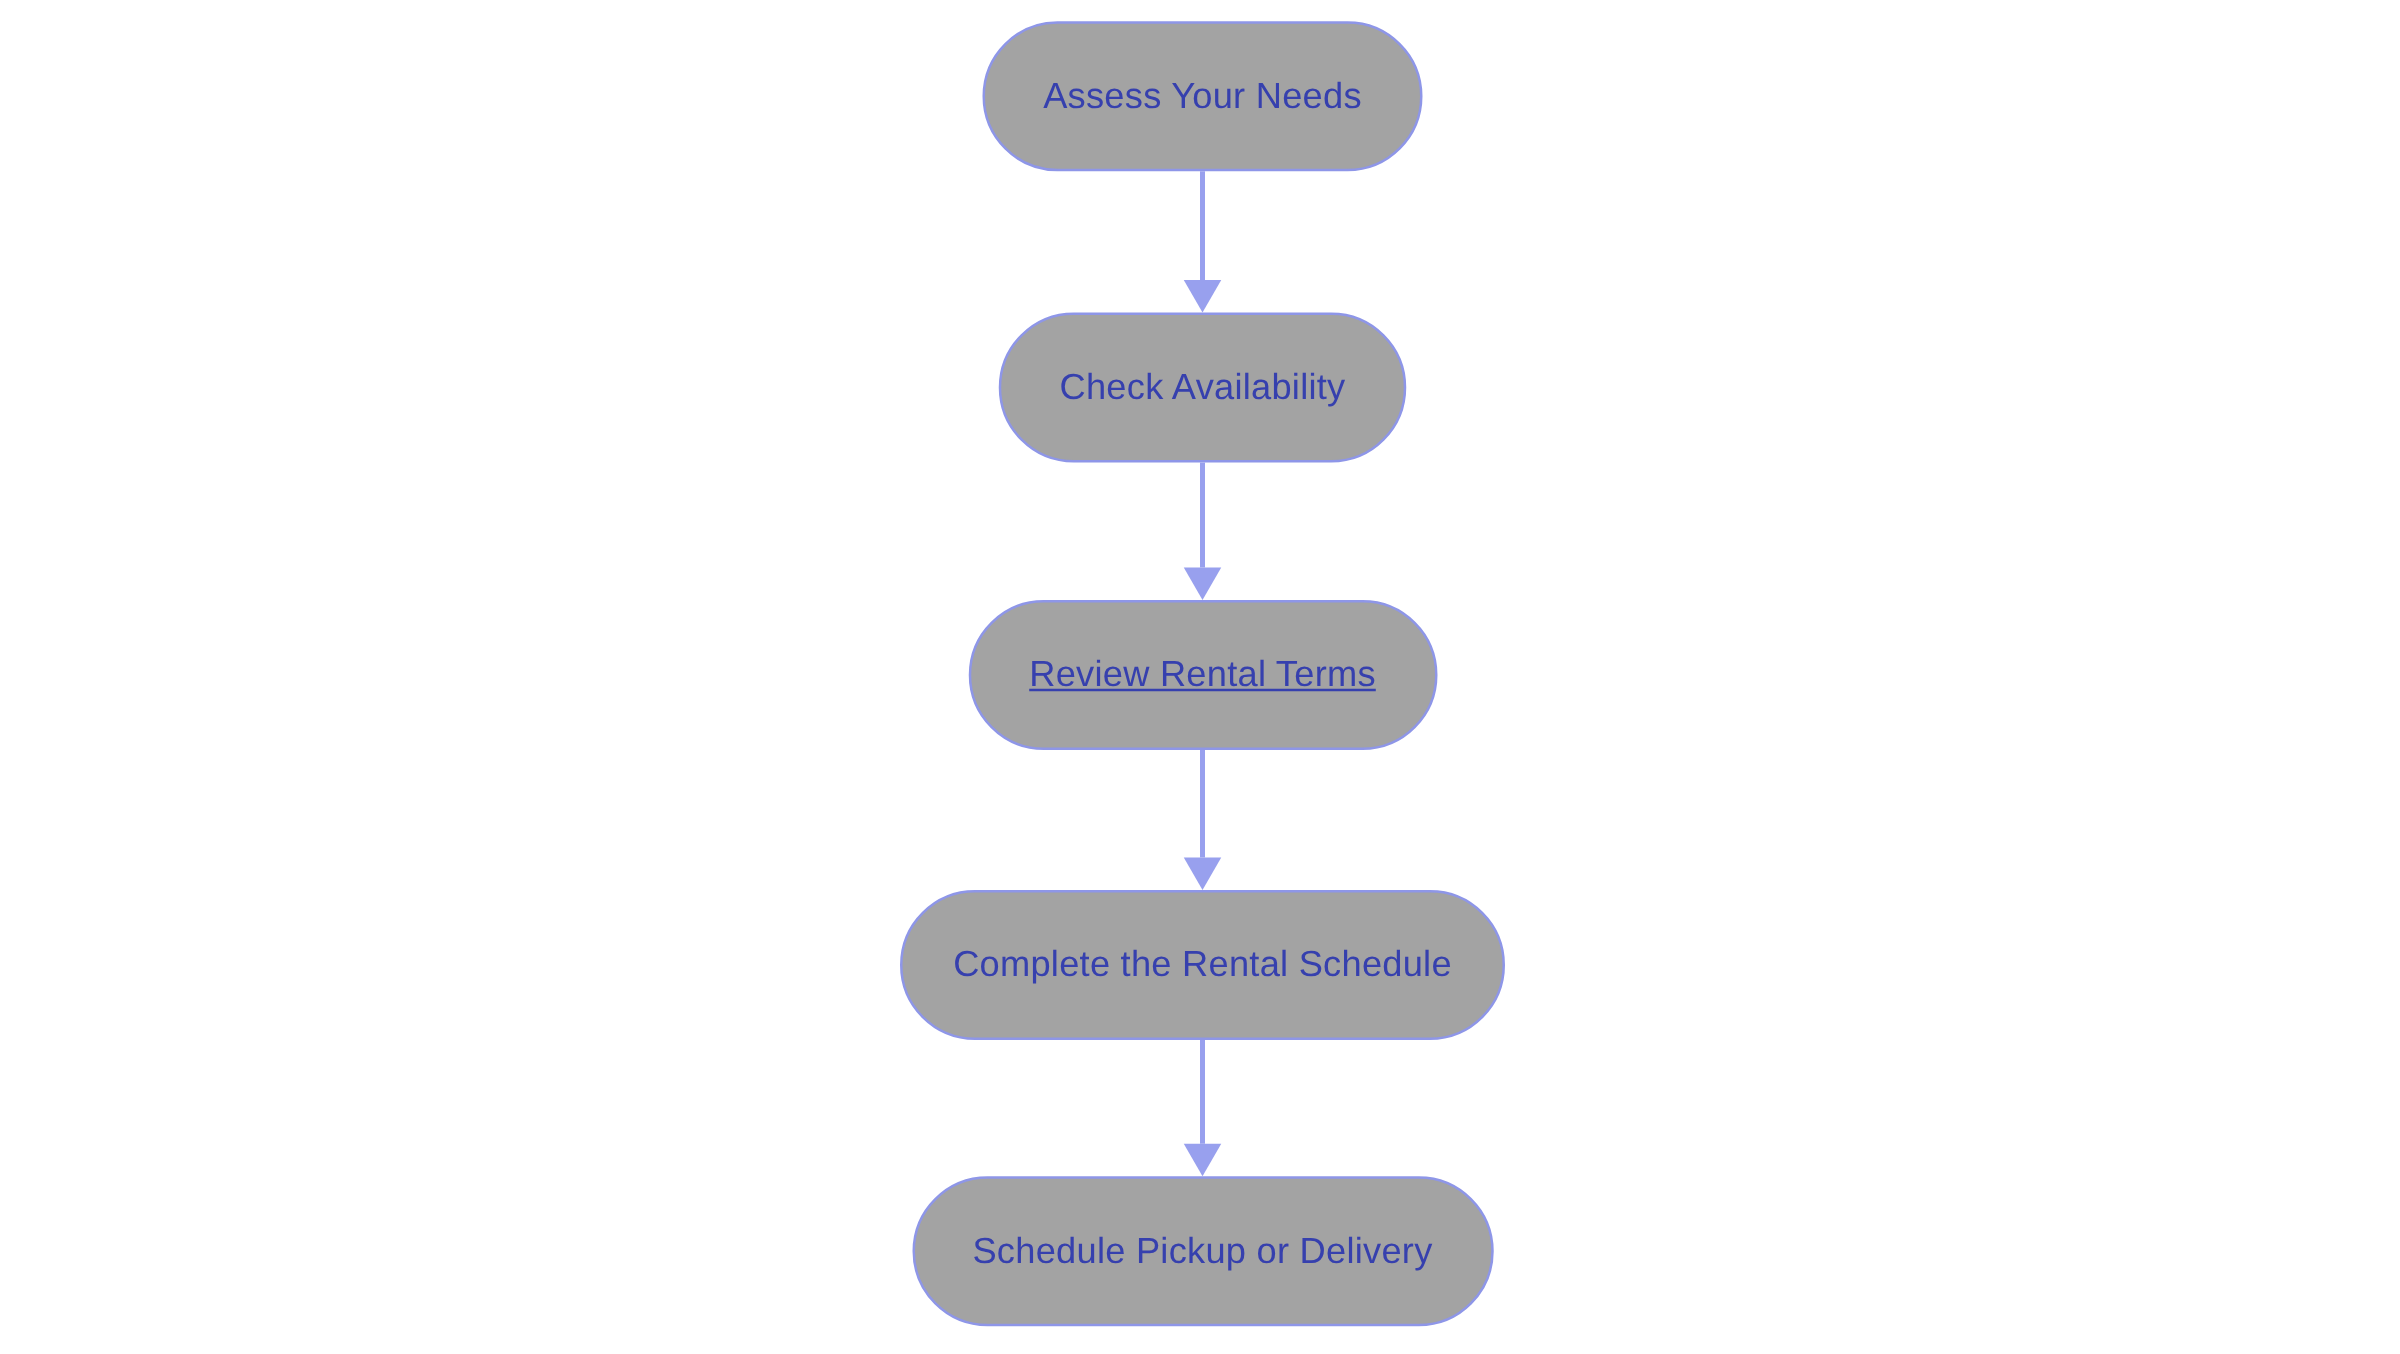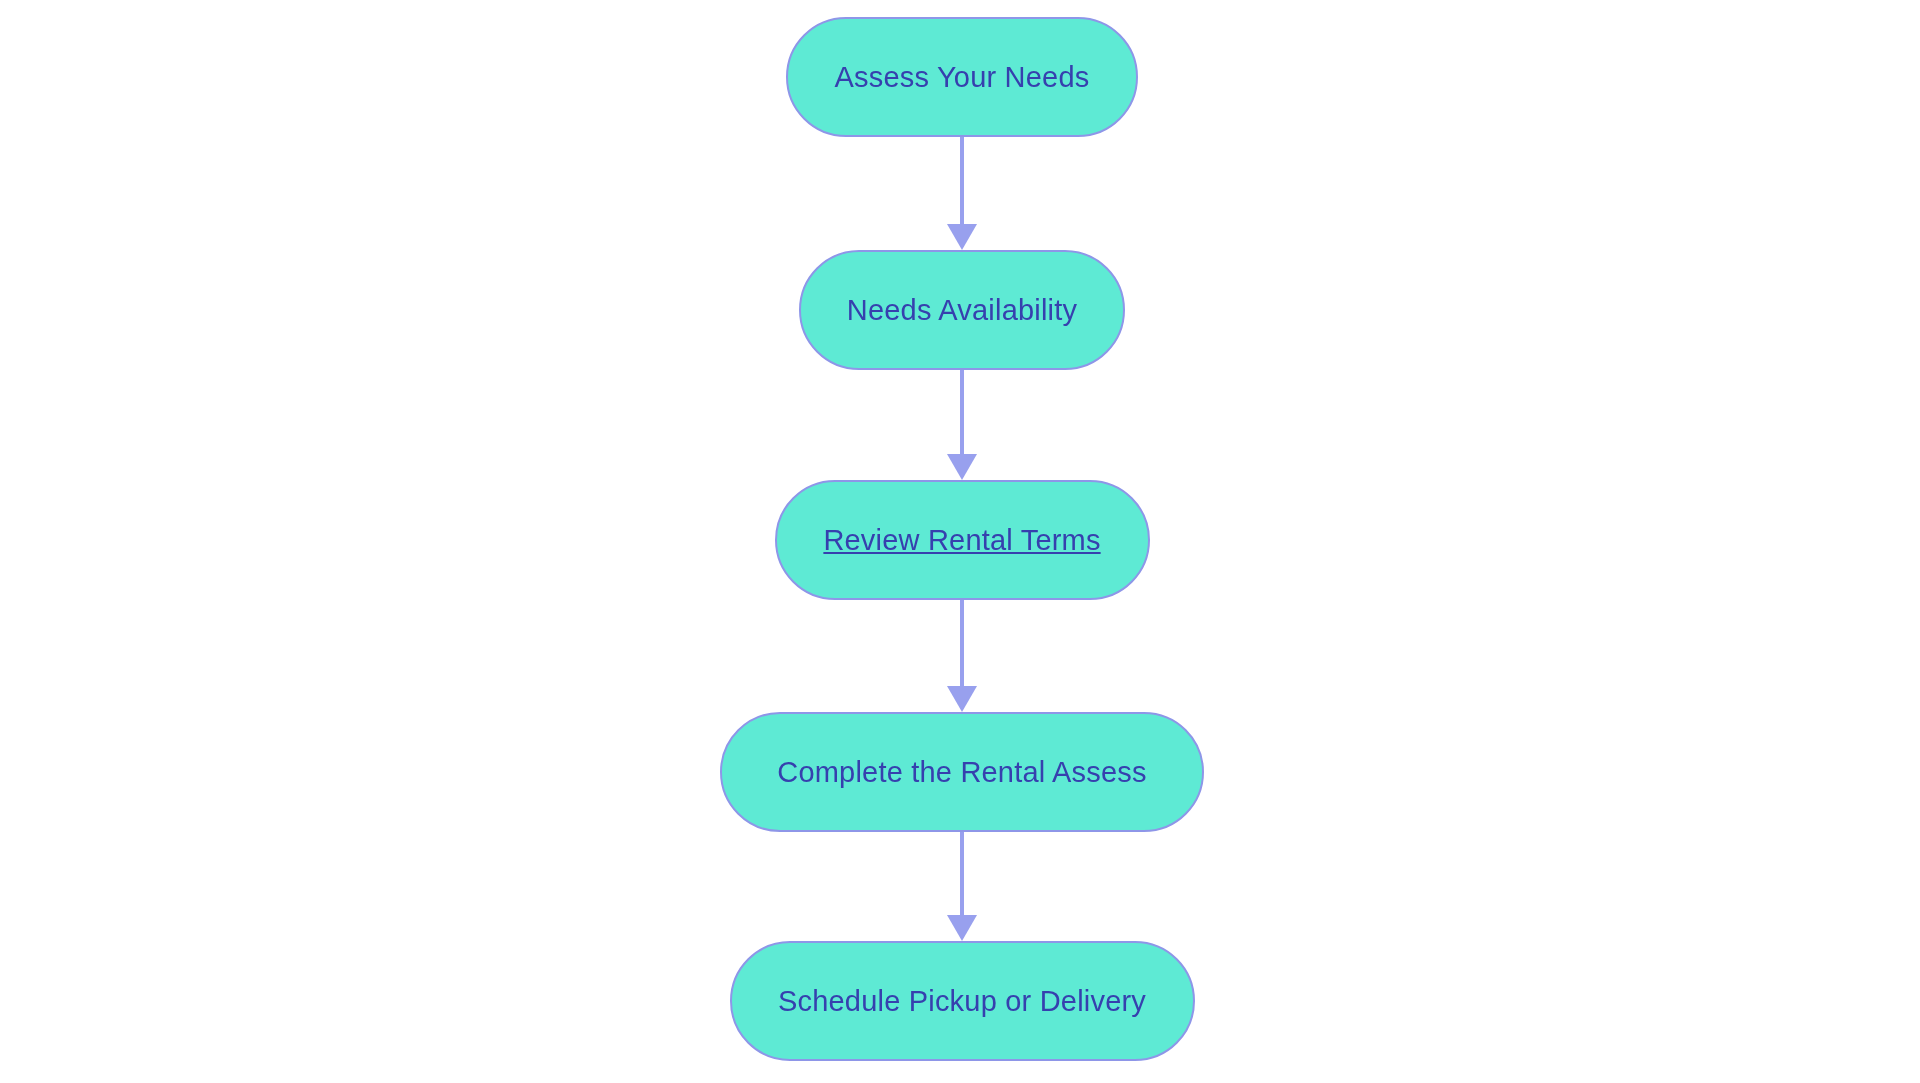--- a/index.html
+++ b/index.html
@@ -23,21 +23,21 @@
     top: 17px;
     width: 1924px; 
     display: flex;
     flex-direction: column;
     align-items: center;
   }
 
   .flow-node {
     height: 120px;
     border-radius: 60px;
-    background: #5eead4;
+    background: #a3a3a3;
     border: 2px solid #8e96e8;
     display: flex;
     align-items: center;
     justify-content: center;
     color: #3640ae;
     font-size: 29px;
     font-weight: 500;
     letter-spacing: 0.2px;
     white-space: nowrap;
     flex: 0 0 auto;
@@ -84,39 +84,39 @@
     <div class="flow-node node-0">
       <span>Assess Your Needs</span>
     </div>
 
     <div class="connector conn-0">
       <div class="shaft"></div>
       <div class="arrowhead"></div>
     </div>
 
     <div class="flow-node node-1">
-      <span>Needs Availability</span>
+      <span>Check Availability</span>
     </div>
 
     <div class="connector conn-1">
       <div class="shaft"></div>
       <div class="arrowhead"></div>
     </div>
 
     <div class="flow-node node-2">
       <span>Review Rental Terms</span>
     </div>
 
     <div class="connector conn-2">
       <div class="shaft"></div>
       <div class="arrowhead"></div>
     </div>
 
     <div class="flow-node node-3">
-      <span>Complete the Rental Assess</span>
+      <span>Complete the Rental Schedule</span>
     </div>
 
     <div class="connector conn-3">
       <div class="shaft"></div>
       <div class="arrowhead"></div>
     </div>
 
     <div class="flow-node node-4">
       <span>Schedule Pickup or Delivery</span>
     </div>

